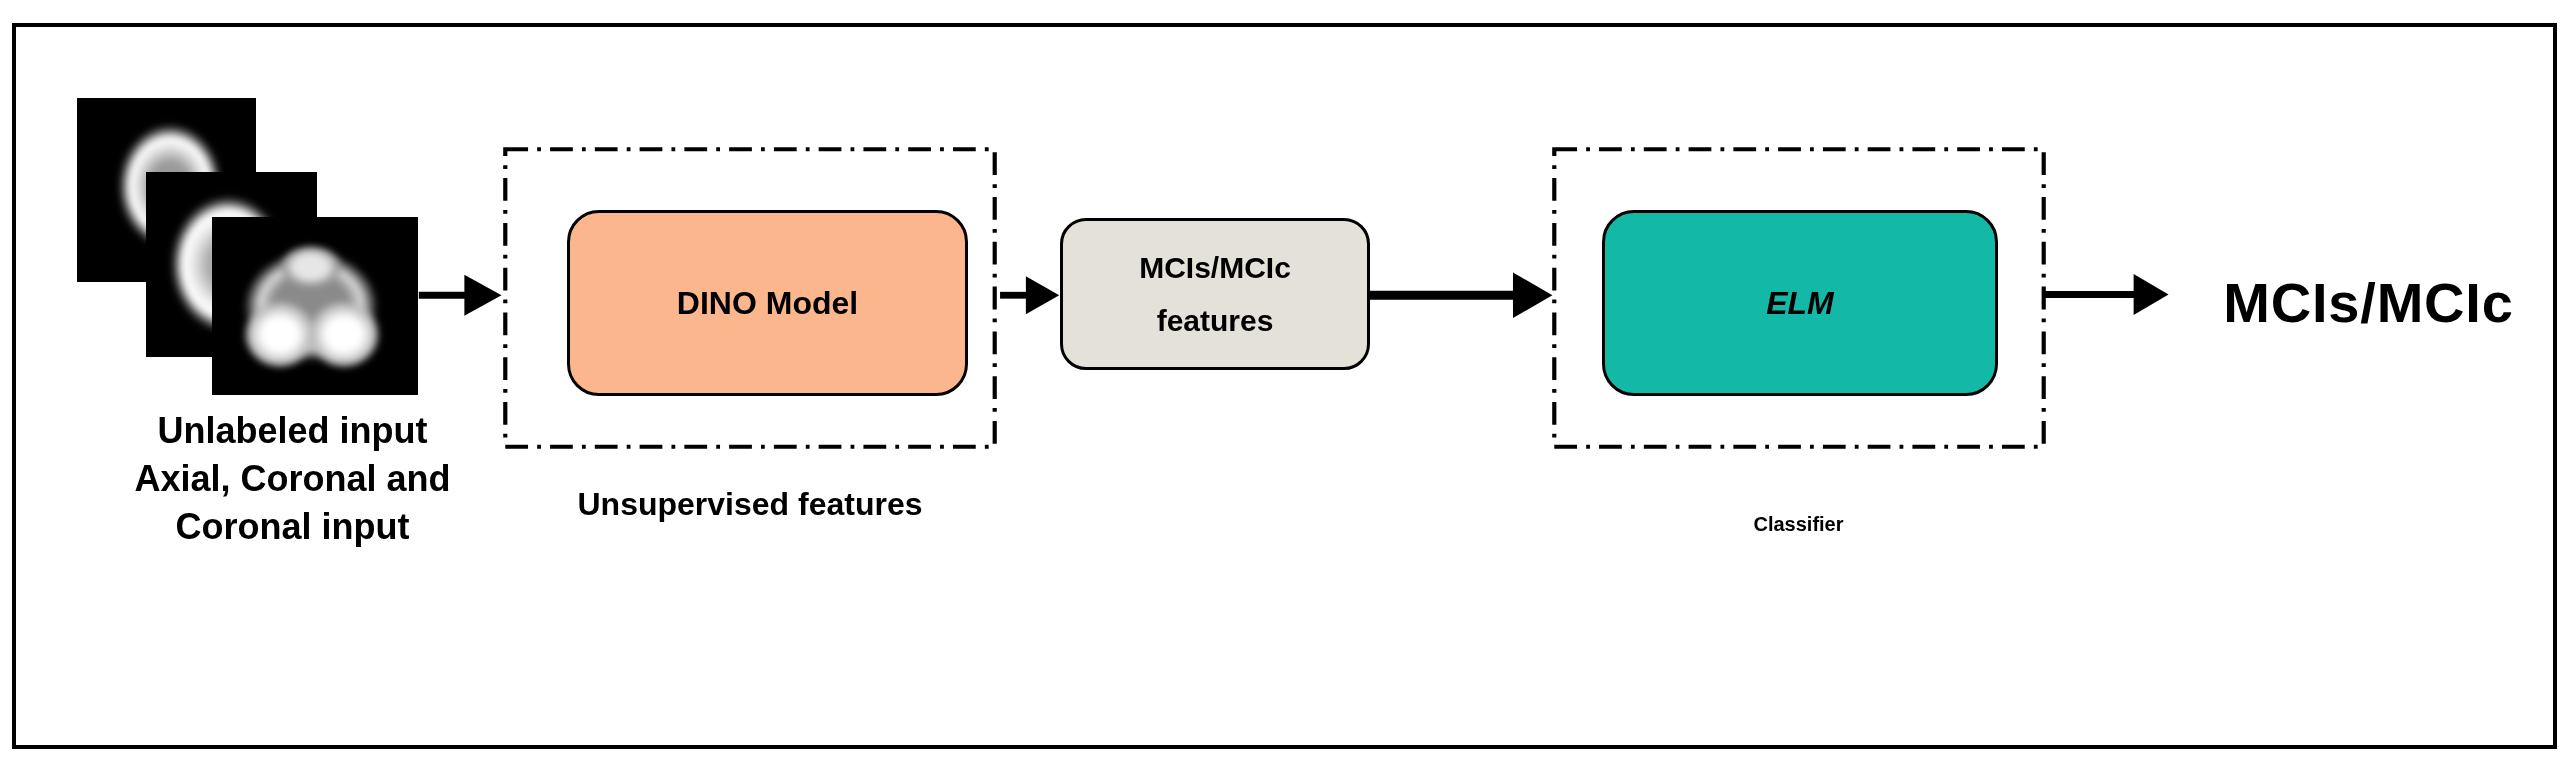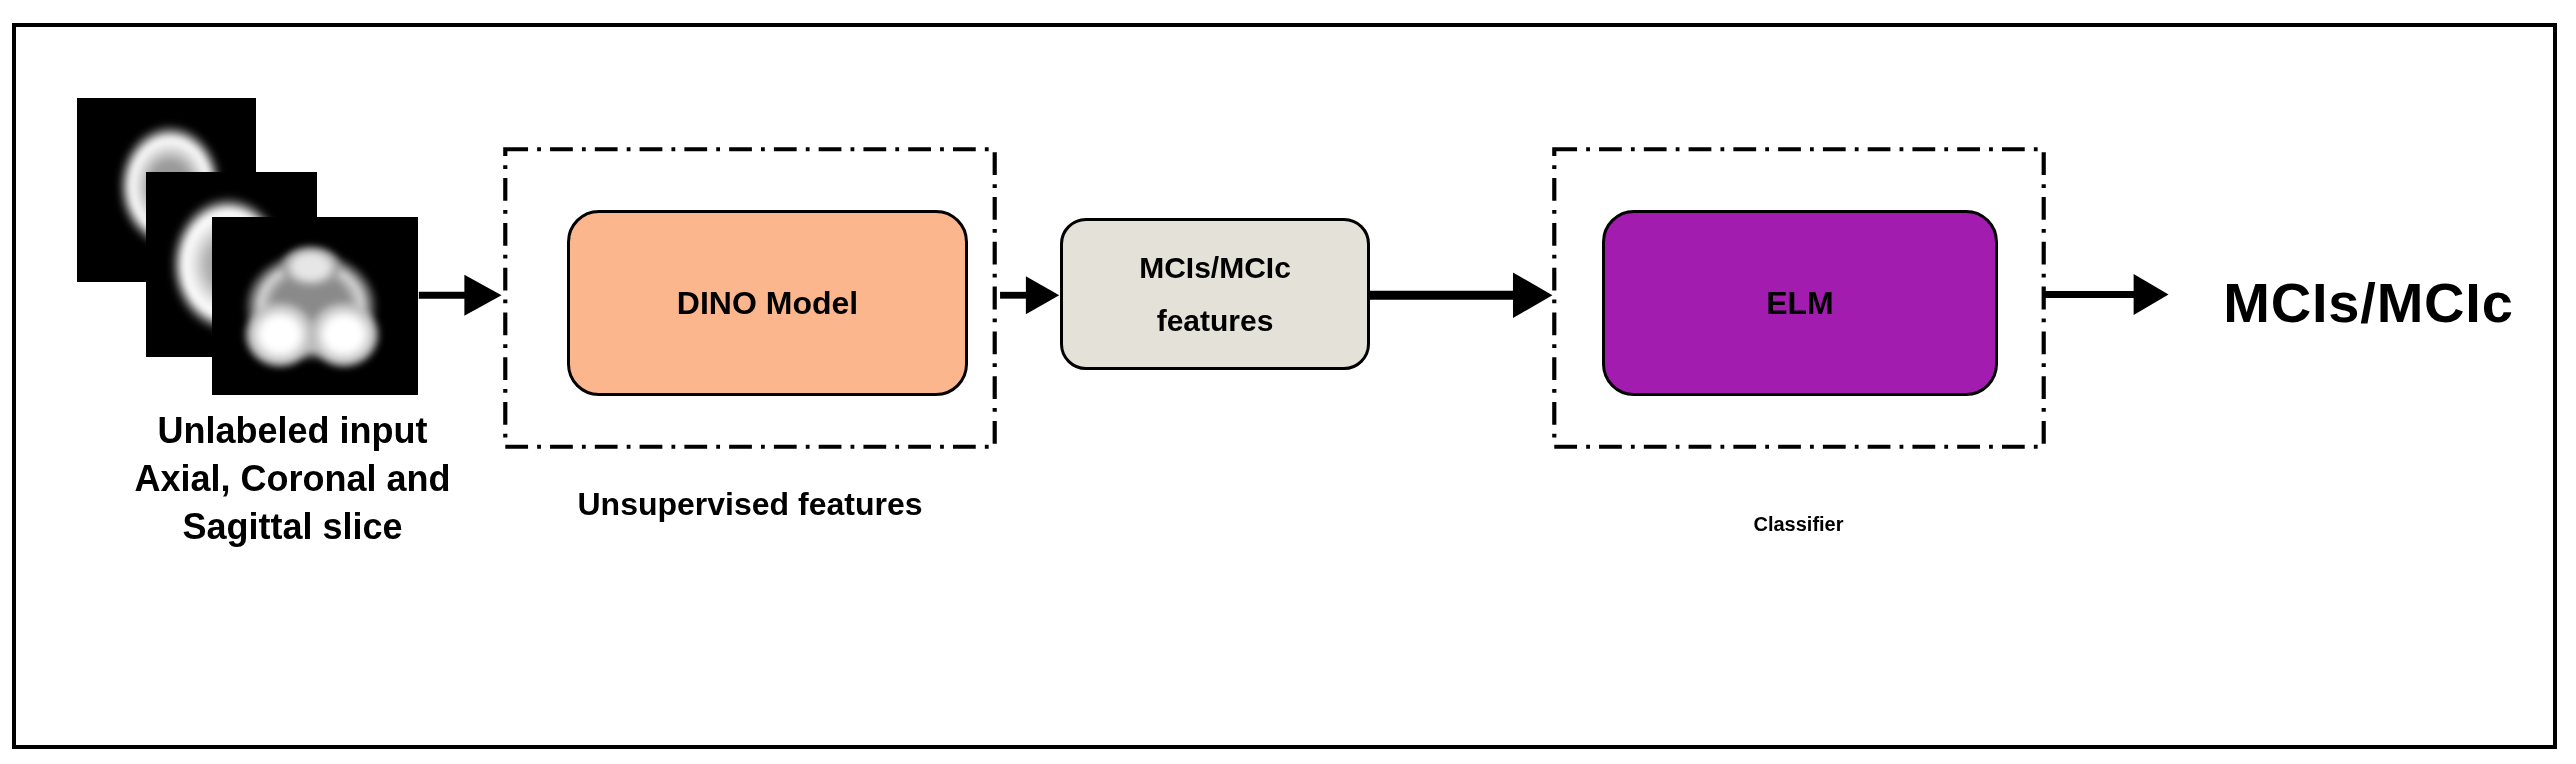--- a/index.html
+++ b/index.html
@@ -48,21 +48,21 @@
   .dash-dino{left:503px;top:147px;}
   .dash-elm{left:1552px;top:147px;}
   
   .pbox{
     position:absolute;border:3.8px solid #000;border-radius:32px;
     display:flex;flex-direction:column;align-items:center;justify-content:center;
     font-weight:bold;color:#000;text-align:center;
   }
   .dino-box{left:567px;top:210px;width:395px;height:180px;background:#FCB68D;font-size:32px;text-align:right;}
   .features-box{left:1060px;top:218px;width:304px;height:146px;background:#E4E1D8;font-size:30px;line-height:53px;border-radius:26px;}
-  .elm-box{left:1602px;top:210px;width:390px;height:180px;background:#a21caf;font-size:32px;}
+  .elm-box{left:1602px;top:210px;width:390px;height:180px;background:#14b8a6;font-size:32px;font-style:italic;}
   
   .arrows{position:absolute;left:0;top:0;pointer-events:none;}
 </style>
 </head>
 <body>
 
 <div class="canvas">
 
   <div class="frame"></div>
 
@@ -74,21 +74,21 @@
       <div class="brain brain-sagittal"></div>
     </div>
     <div class="slice slice3">
       <div class="brain brain-coronal"></div>
     </div>
   </div>
 
   <div class="lbl input-caption">
     <div>Unlabeled input</div>
     <div>Axial, Coronal and</div>
-    <div>Sagittal slice</div>
+    <div>Coronal input</div>
   </div>
 
   <svg class="dashsvg dash-dino" width="494" height="302" viewBox="0 0 651 398">
     <rect x="3" y="3" width="645" height="392" fill="none" stroke="#000" stroke-width="5.5" stroke-dasharray="30 12 5 12"></rect>
   </svg>
 
   <div class="pbox dino-box">
     <div>DINO Model</div>
   </div>
 

